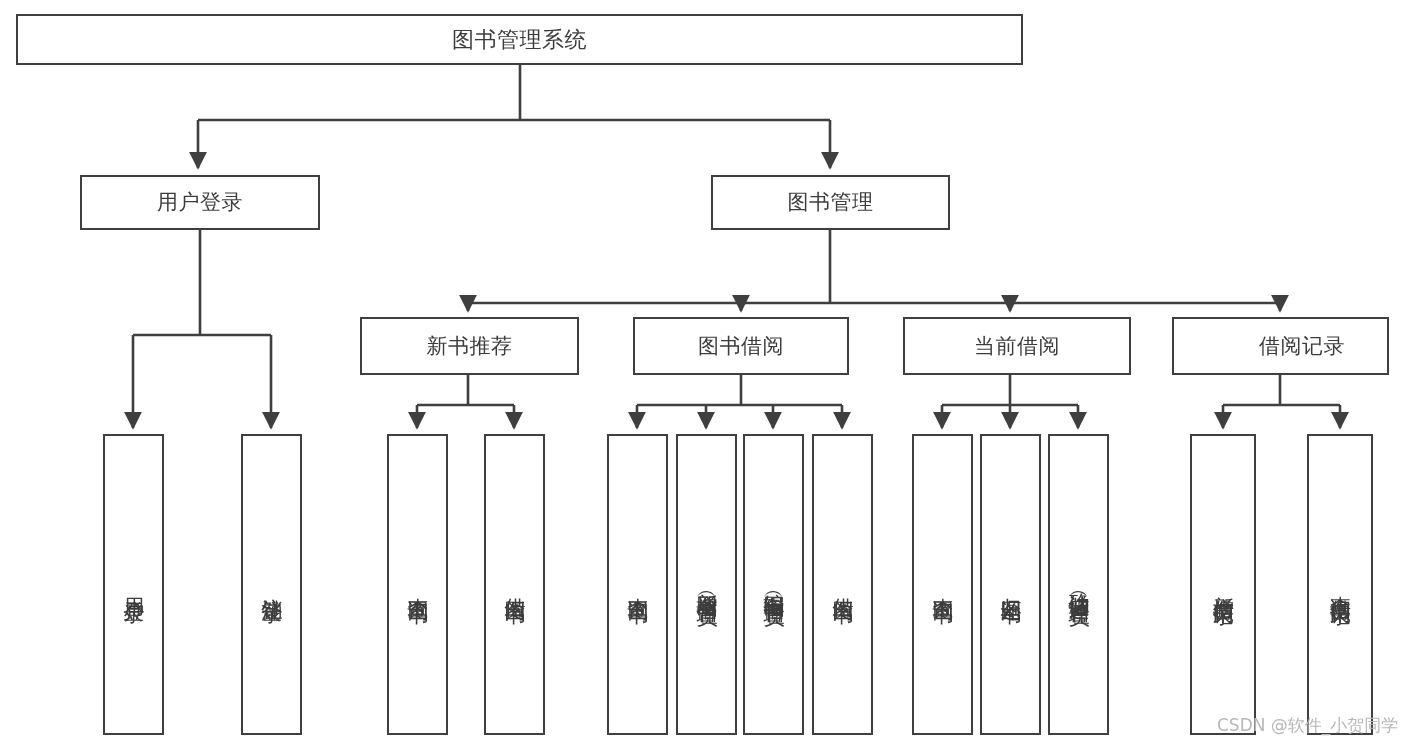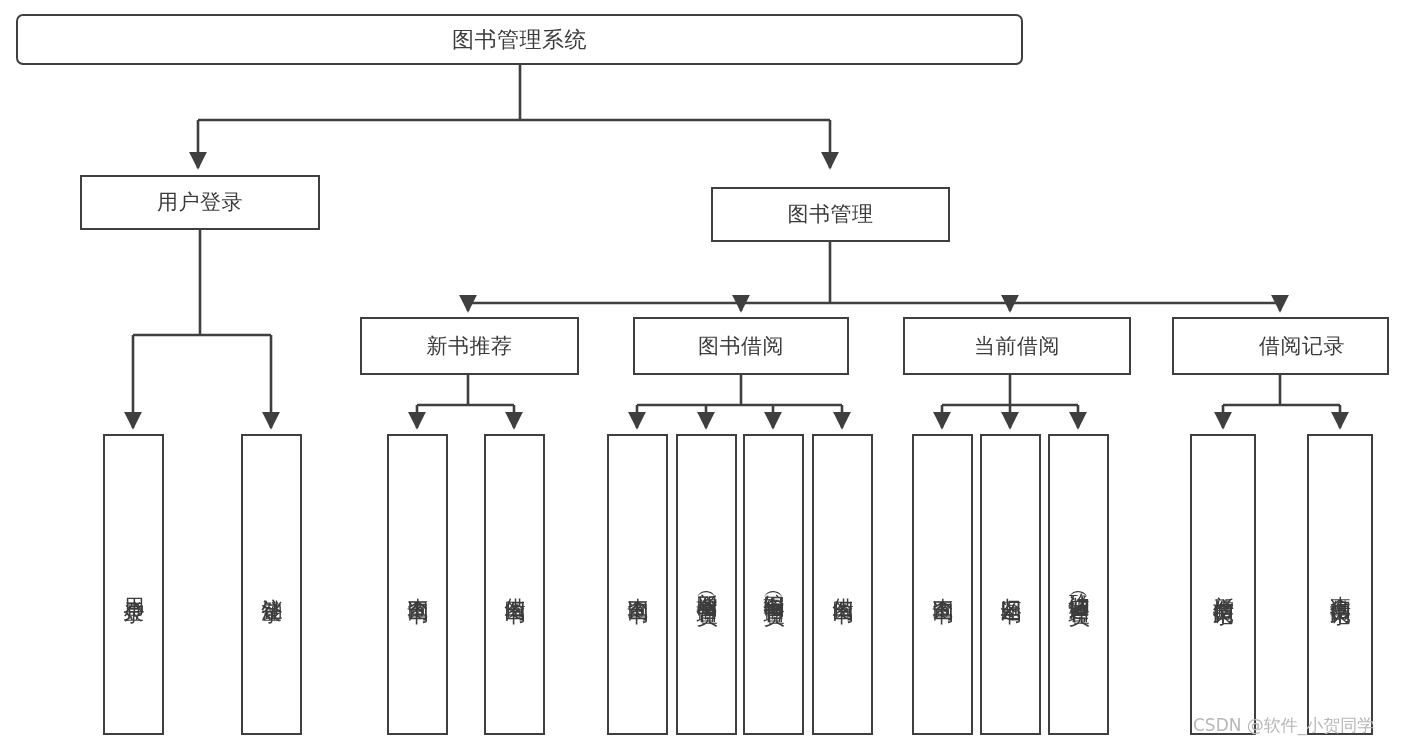--- a/index.html
+++ b/index.html
@@ -63,20 +63,21 @@
   }
   .watermark {
     position: absolute;
     left: 1193px;
     top: 714px;
     font-size: 17px;
     color: #b8b8b8;
     white-space: nowrap;
     z-index: 5;
     font-family: "DejaVu Sans", "Liberation Sans", sans-serif;
+    padding-left: 24px;
   }
 </style>
 </head>
 <body>
 
 <div id="canvas">
 
   <svg id="edges" viewBox="0 0 1405 747" xmlns="http://www.w3.org/2000/svg">
     <defs>
       <marker id="arrow" viewBox="0 0 10 10" refX="9" refY="5" markerWidth="7" markerHeight="7" orient="auto-start-reverse">
@@ -120,28 +121,28 @@
       <path d="M 1010 405 L 1010 428" marker-end="url(#arrow)"></path>
       <path d="M 1078 405 L 1078 428" marker-end="url(#arrow)"></path>
 
       <path d="M 1280 375 L 1280 405"></path>
       <path d="M 1223 405 L 1340 405"></path>
       <path d="M 1223 405 L 1223 428" marker-end="url(#arrow)"></path>
       <path d="M 1340 405 L 1340 428" marker-end="url(#arrow)"></path>
     </g>
   </svg>
 
-  <div class="node h-node root" style="left:16px; top:14px; width:1007px; height:51px;border-radius:7px;">
+  <div class="node h-node root" style="left:16px; top:14px; width:1007px; height:51px;">
     <span class="lbl">图书管理系统</span>
   </div>
 
   <div class="node h-node" style="left:80px; top:175px; width:240px; height:55px;">
     <span class="lbl">用户登录</span>
   </div>
-  <div class="node h-node" style="left:711px; top:175px; width:239px; height:55px;margin-top:12px;">
+  <div class="node h-node" style="left:711px; top:175px; width:239px; height:55px;">
     <span class="lbl">图书管理</span>
   </div>
 
   <div class="node h-node" style="left:633px; top:317px; width:216px; height:58px;">
     <span class="lbl">图书借阅</span>
   </div>
   <div class="node h-node" style="left:360px; top:317px; width:219px; height:58px;">
     <span class="lbl">新书推荐</span>
   </div>
   <div class="node h-node" style="left:903px; top:317px; width:228px; height:58px;">

